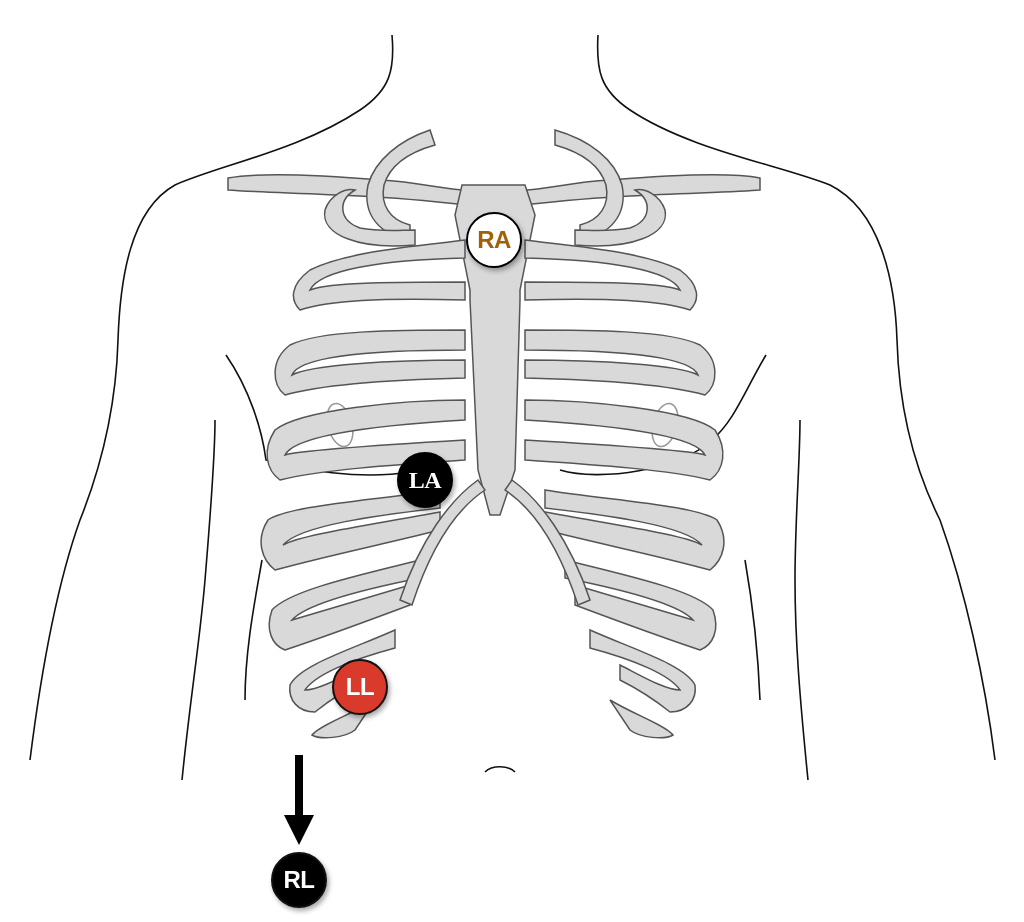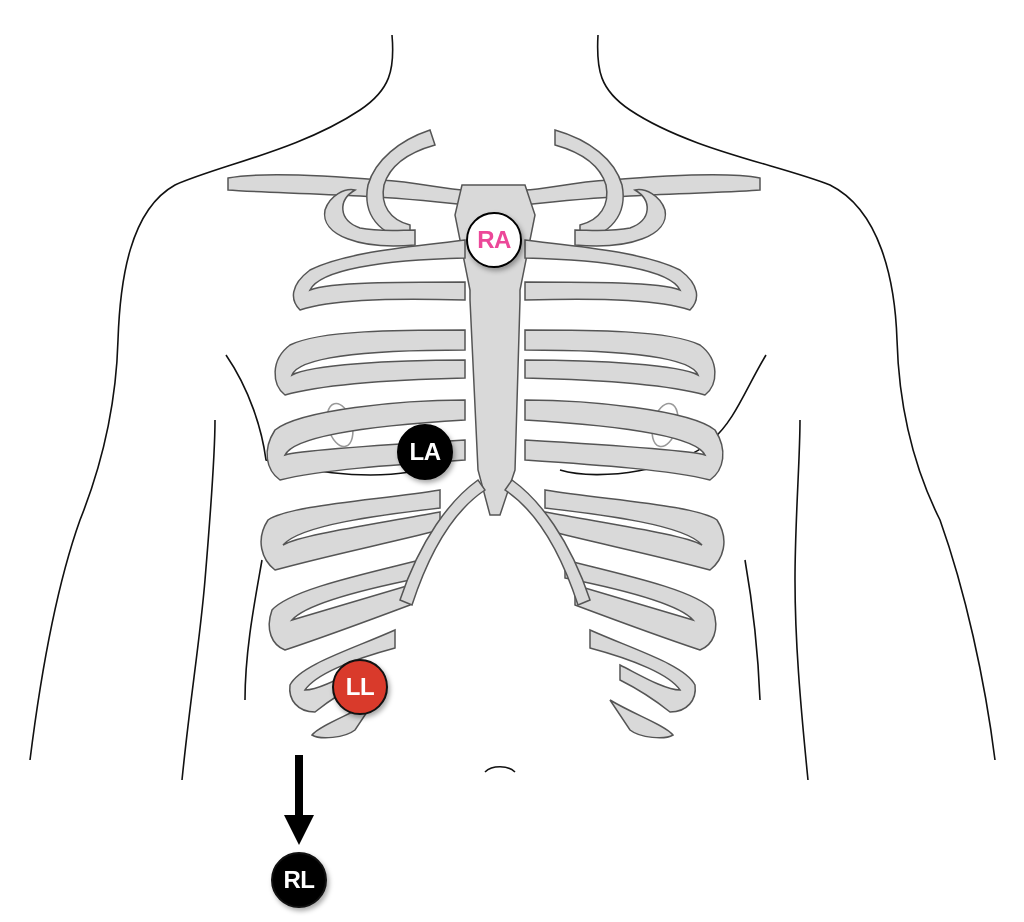--- a/index.html
+++ b/index.html
@@ -58,24 +58,24 @@
       <path d="M478 480 C450 500 420 540 400 600 L412 605 C430 550 455 510 485 490 Z"></path>
       <path d="M512 480 C540 500 570 540 590 600 L578 605 C560 550 535 510 505 490 Z"></path>
     </g>
 
     <g>
       <rect x="295" y="755" width="8" height="62" fill="#000"></rect>
       <polygon points="284,815 314,815 299,845" fill="#000"></polygon>
     </g>
   </svg>
 
-  <div class="electrode" style="left:466px;top:212px;background:#fff;color:#ec4899;border:2px solid #000;">
+  <div class="electrode" style="left:466px;top:212px;background:#fff;color:#a16207;border:2px solid #000;">
     <span>RA</span>
   </div>
-  <div class="electrode" style="left:397px;top:424px;background:#000;color:#fff;border:2px solid #000;">
+  <div class="electrode" style="left:397px;top:452px;background:#000;color:#fff;border:2px solid #000;font-family:Liberation Serif, serif;">
     <span>LA</span>
   </div>
   <div class="electrode" style="left:332px;top:659px;background:#d93a2b;color:#fff;border:2px solid #111;">
     <span>LL</span>
   </div>
   <div class="electrode" style="left:271px;top:852px;background:#000000;color:#fff;border:2px solid #111;">
     <span>RL</span>
   </div>
 </div>
 

